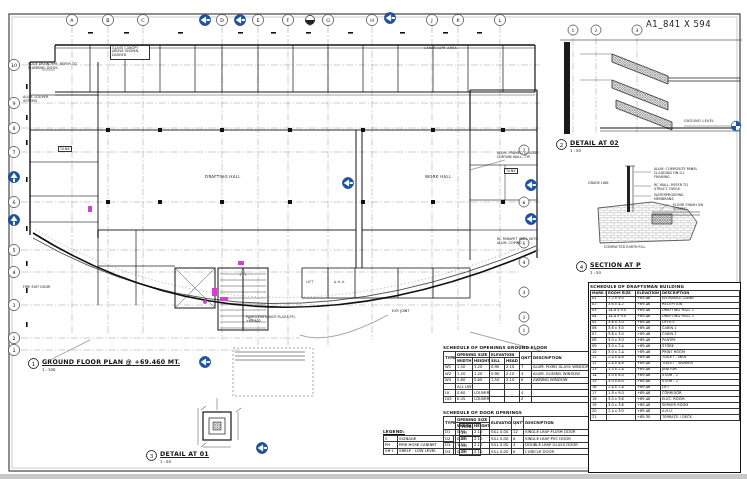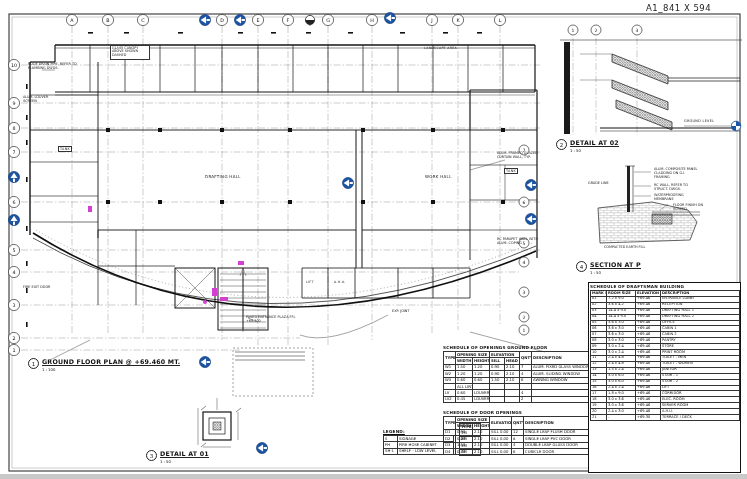--- a/index.html
+++ b/index.html
@@ -1,21 +1,21 @@
 <!DOCTYPE html>
 <html><head>
 <meta charset="utf-8">
 <style>
   * { margin:0; padding:0; box-sizing:border-box; }
   html,body { width:747px; height:479px; background:#fff; overflow:hidden;
     font-family:"DejaVu Sans", sans-serif; color:#111; }
   .canvas { position:absolute; left:0; top:0; width:747px; height:479px; }
   svg.draw { position:absolute; left:0; top:0; }
 
-  .sheet-label { position:absolute; left:646px; top:3px; font-size:8.5px; color:#222; letter-spacing:0.5px; }
+  .sheet-label { position:absolute; left:646px; top:19px; font-size:8.5px; color:#222; letter-spacing:0.5px; }
 
   
   .dwg-title { position:absolute; display:flex; gap:3px; align-items:flex-start; }
   .tnum { width:11px; height:11px; border:1px solid #222; border-radius:50%;
     font-size:5.5px; display:flex; align-items:center; justify-content:center; flex:none; background:#fff; }
   .tbody { display:flex; flex-direction:column; }
   .tlabel { font-size:6.3px; font-weight:bold; border-bottom:1px solid #222; letter-spacing:0.2px; white-space:nowrap; }
   .tscale { font-size:3.8px; margin-top:1px; }
 
   

